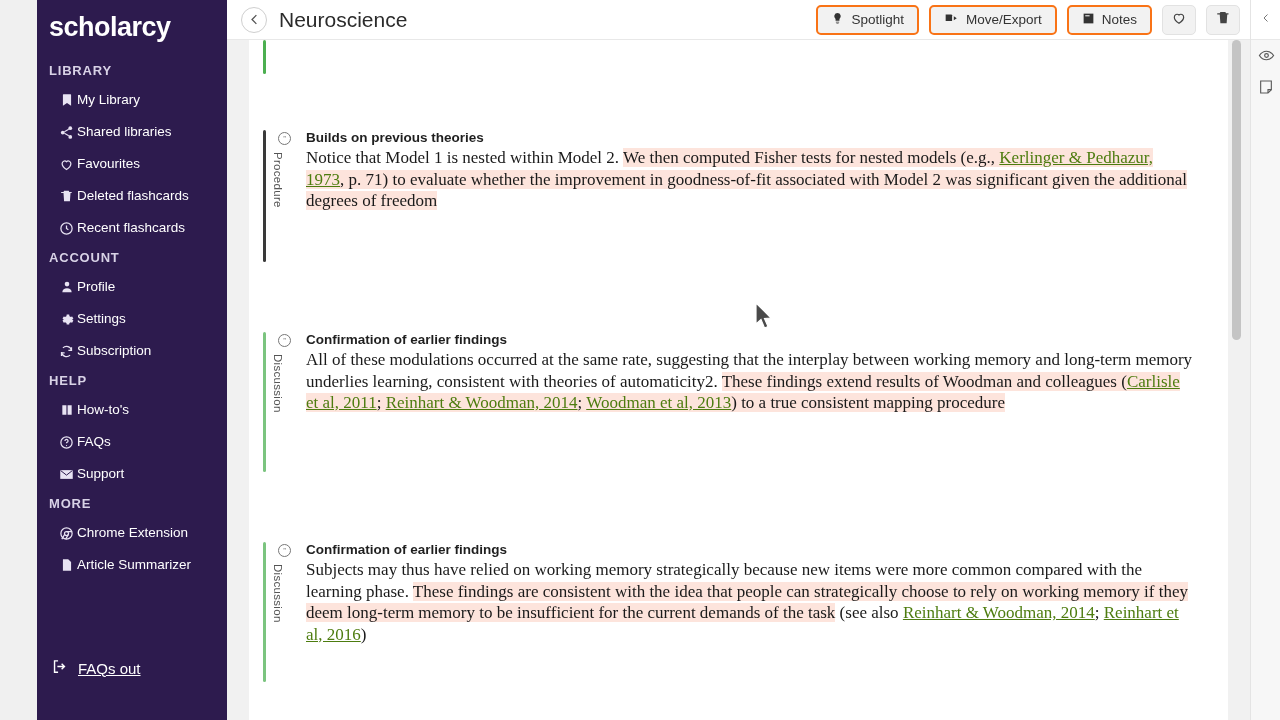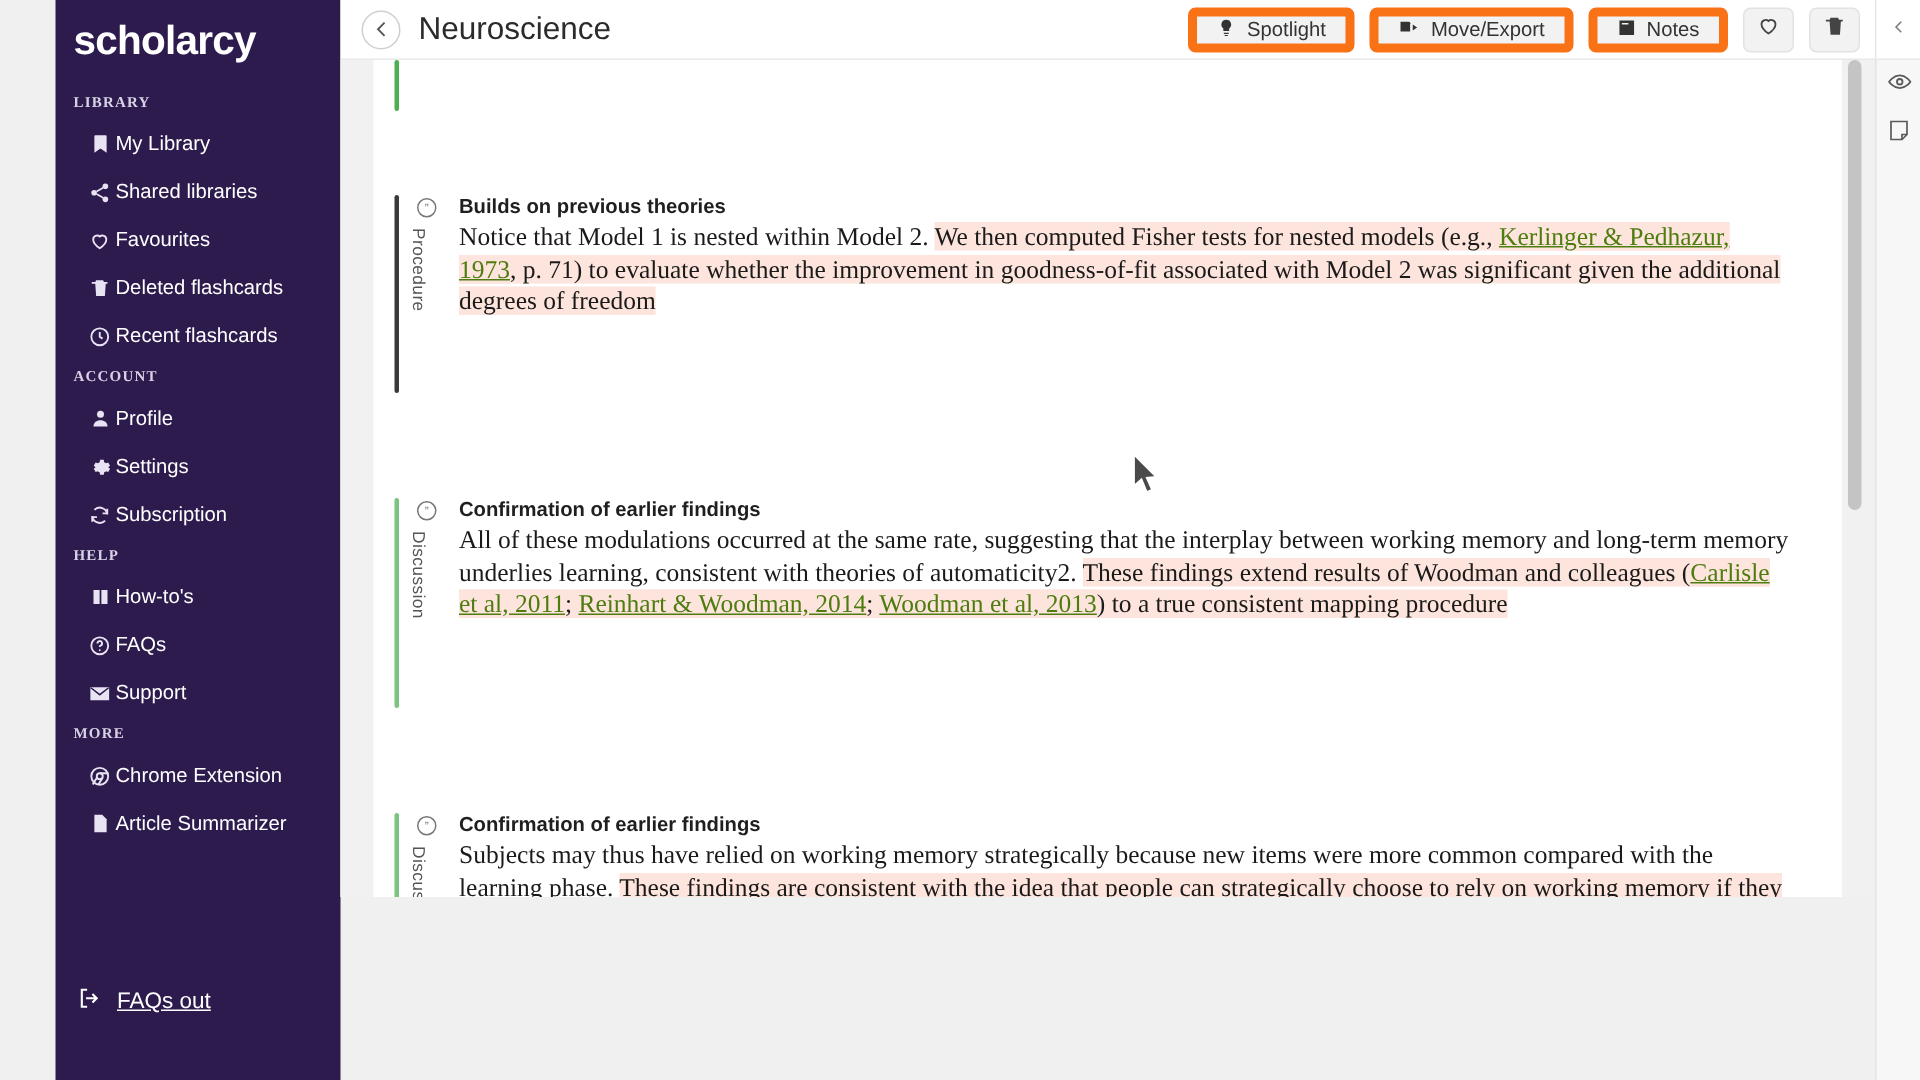--- a/index.html
+++ b/index.html
@@ -29,27 +29,26 @@
     margin-left: 37px;
   }
   .brand {
     font-size: 27px;
     font-weight: bold;
     letter-spacing: -0.5px;
     padding: 12px 0 14px 12px;
     color: #ffffff;
   }
   .sec-title {
-    font-size: 10px;
+    font-size: 13px;
     font-weight: bold;
     letter-spacing: 0.8px;
     color: #d8d2e6;
     padding: 6px 0 6px 12px;
     text-transform: uppercase;
-    font-family: Liberation Serif, serif;
   }
   .nav-item {
     display: flex;
     align-items: center;
     gap: 3px;
     padding: 6px 0 6px 22px;
     font-size: 13.5px;
     color: #ffffff;
     cursor: pointer;
     line-height: 20px;
@@ -69,21 +68,21 @@
     font-size: 15px;
     cursor: pointer;
   }
   .signout .lbl { text-decoration: underline; }
 
   
   .main {
     flex: 1 1 auto;
     position: relative;
     background: #f1f1f1;
-    height: 598px;
+    height: 720px;
     overflow: hidden;
   }
   .topbar {
     height: 40px;
     background: #ffffff;
     display: flex;
     align-items: center;
     padding: 0 10px 0 14px;
     border-bottom: 1px solid #e8e8e8;
   }
@@ -105,21 +104,21 @@
   }
   .topbar-actions {
     margin-left: auto;
     display: flex;
     align-items: center;
     gap: 10px;
   }
   .tb-btn {
     height: 30px;
     background: #f2f2f2;
-    border: 6px solid #f97316;
+    border: 2px solid #f97316;
     border-radius: 5px;
     display: flex; align-items: center;
     gap: 7px;
     padding: 0 13px;
     font-size: 13.5px;
     color: #333;
     cursor: pointer;
   }
   .tb-icon-btn {
     width: 34px; height: 30px;

